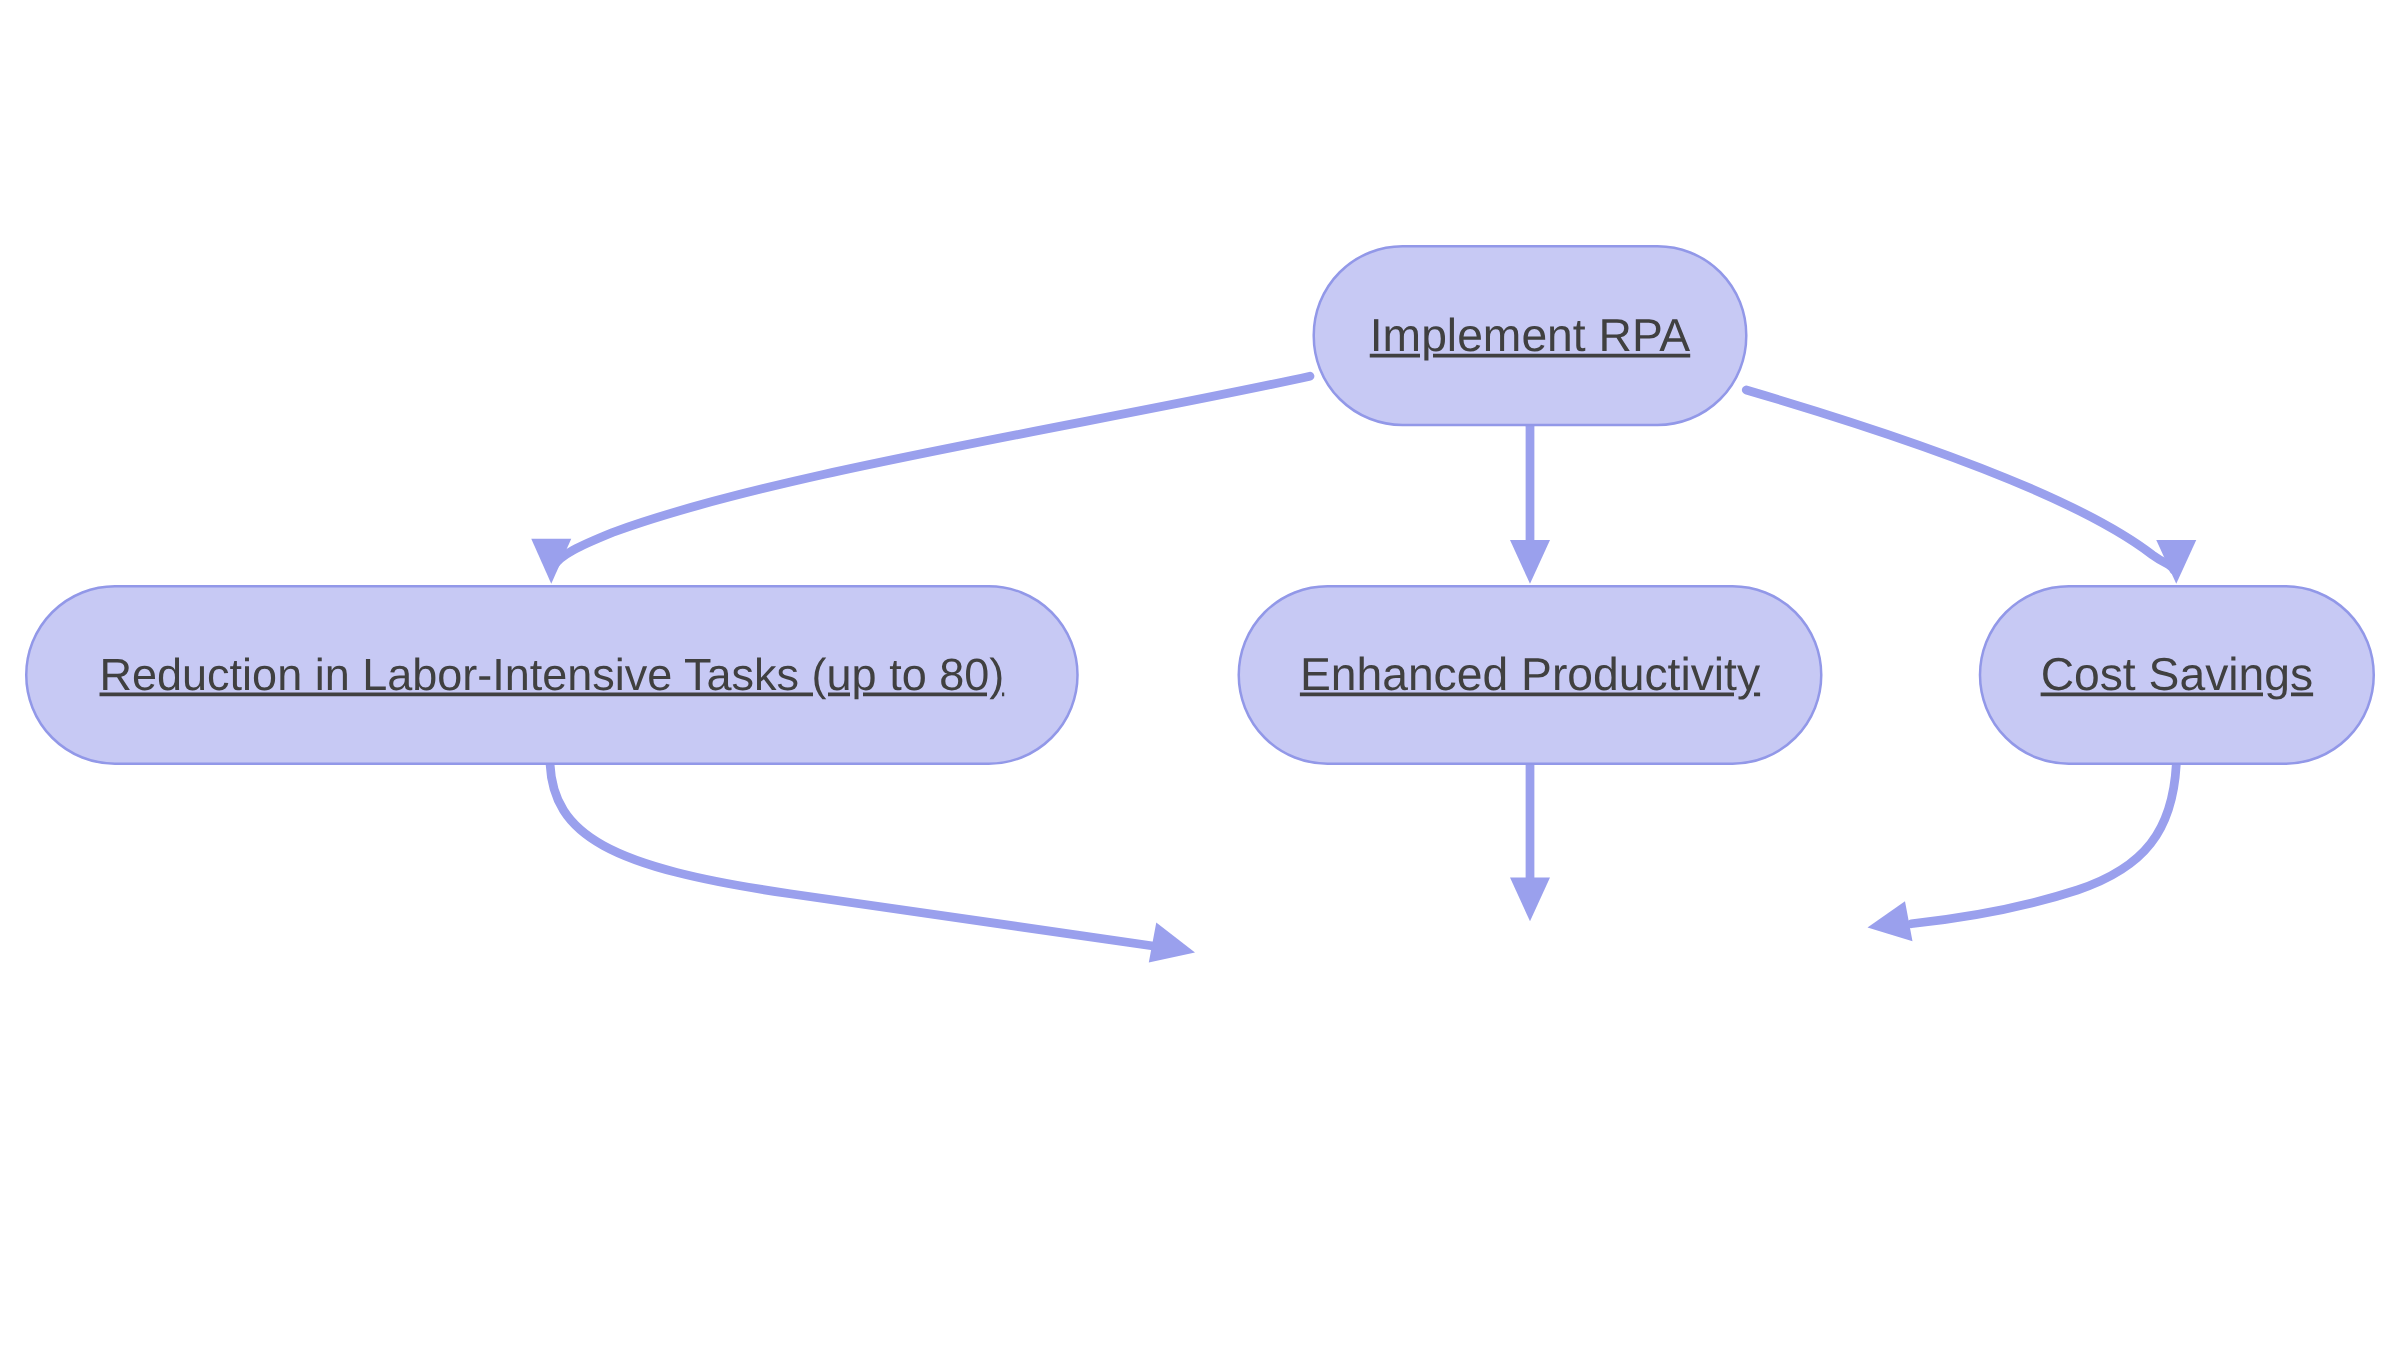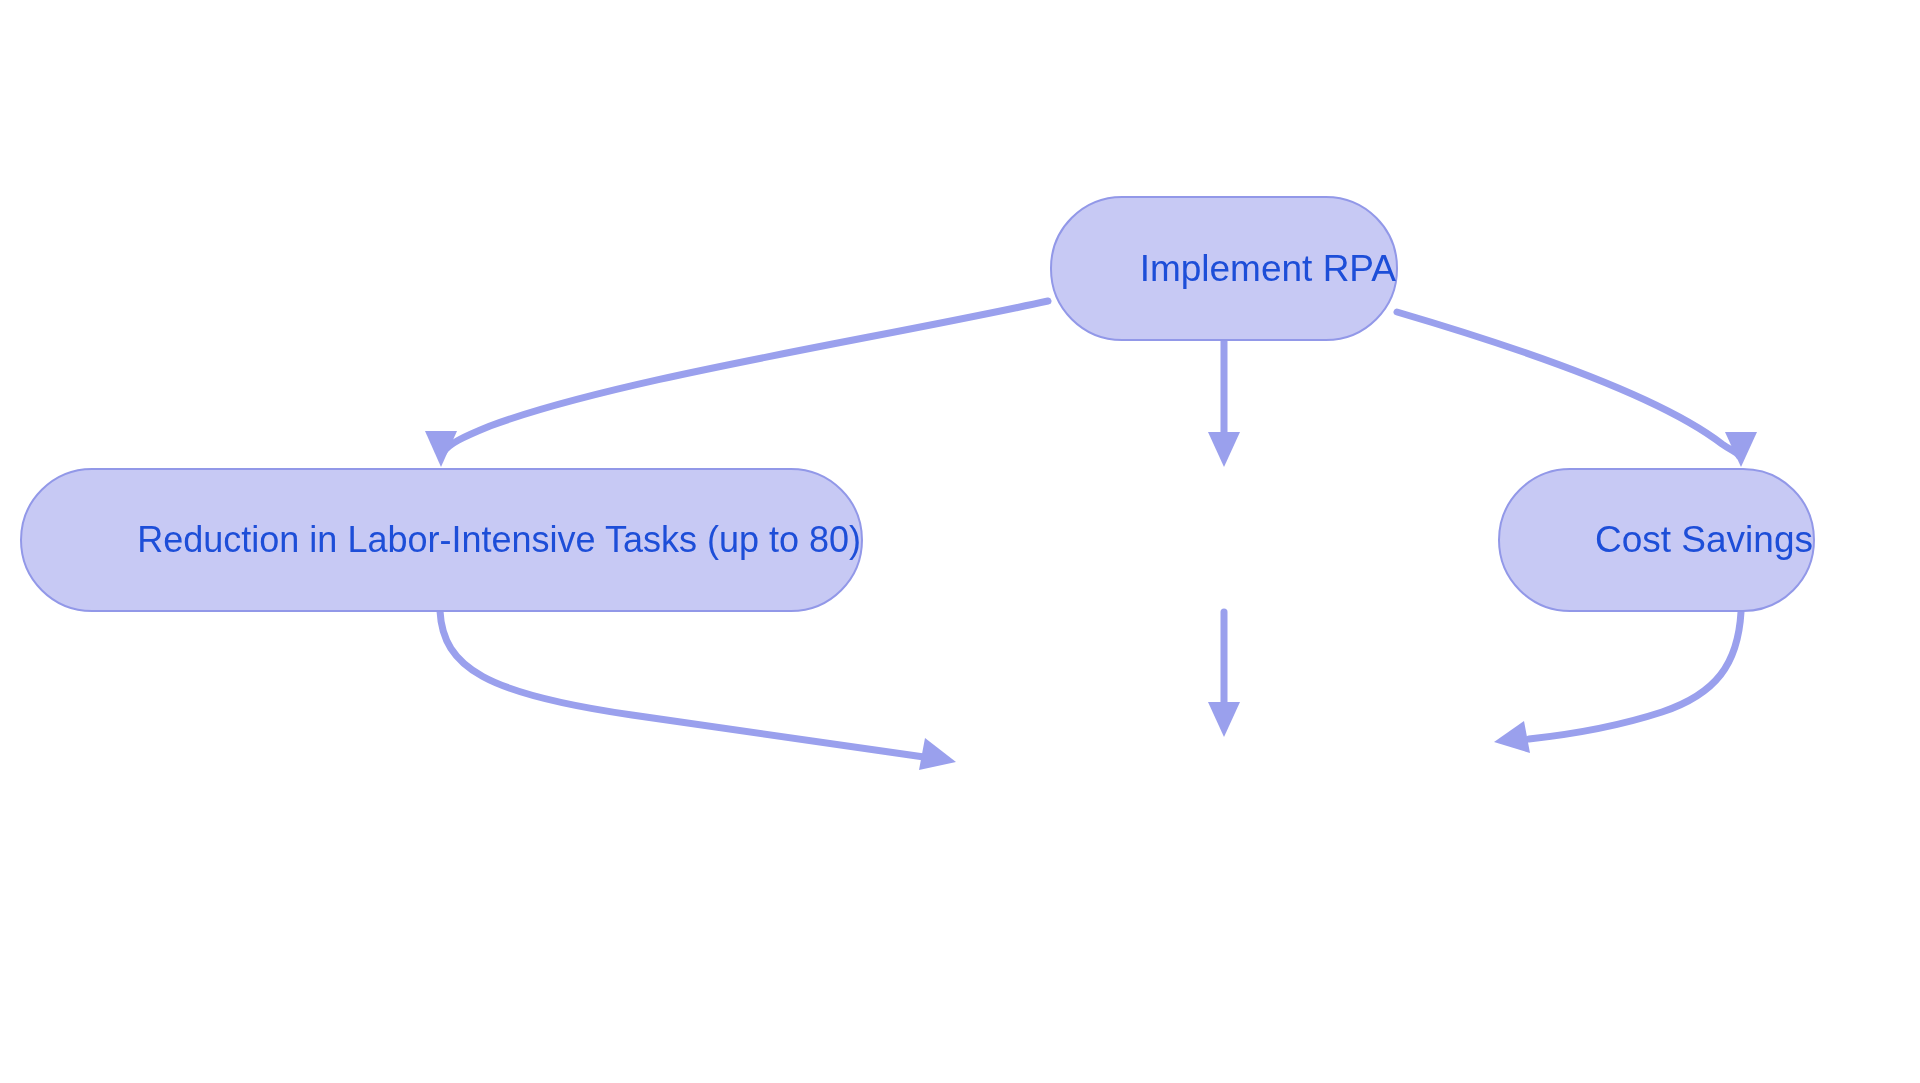--- a/index.html
+++ b/index.html
@@ -33,30 +33,31 @@
     stroke: none;
   }
   .node {
     position: absolute;
     box-sizing: border-box;
     background: #c7c9f4;
     border: 2.5px solid #9298e8;
     border-radius: 72px;
     display: flex;
     align-items: center;
-    justify-content: flex-end;
-    color: #1d4ed8;
+    justify-content: center;
+    color: #404040;
     font-size: 37px;
     white-space: nowrap;
     text-align: center;
+    text-decoration: underline;
   }
   .node-implement   { left: 1050px; top: 196px; width: 348px; height: 145px; }
   .node-reduction   { left: 20px;   top: 468px; width: 843px; height: 144px; font-size: 36px; }
   .node-enhanced    { left: 990px;  top: 468px; width: 468px; height: 144px; }
-  .node-cost        { left: 1498px; top: 468px; width: 317px; height: 144px; }
+  .node-cost        { left: 1583px; top: 468px; width: 317px; height: 144px; }
   .node-market      { left: 955px;  top: 738px; width: 535px; height: 144px; }
 </style>
 </head>
 <body>
 
 <div class="canvas">
 
   <svg class="edges" viewBox="0 0 1920 1083" xmlns="http://www.w3.org/2000/svg">
 
     <g>
@@ -91,19 +92,22 @@
   </svg>
 
   <div class="node node-implement">
     <span>Implement RPA</span>
   </div>
 
   <div class="node node-reduction">
     <span>Reduction in Labor-Intensive Tasks (up to 80)</span>
   </div>
 
+  <div class="node node-enhanced">
+    <span>Enhanced Productivity</span>
+  </div>
 
   <div class="node node-cost">
     <span>Cost Savings</span>
   </div>
 
 
 </div>
 
 </body></html>

